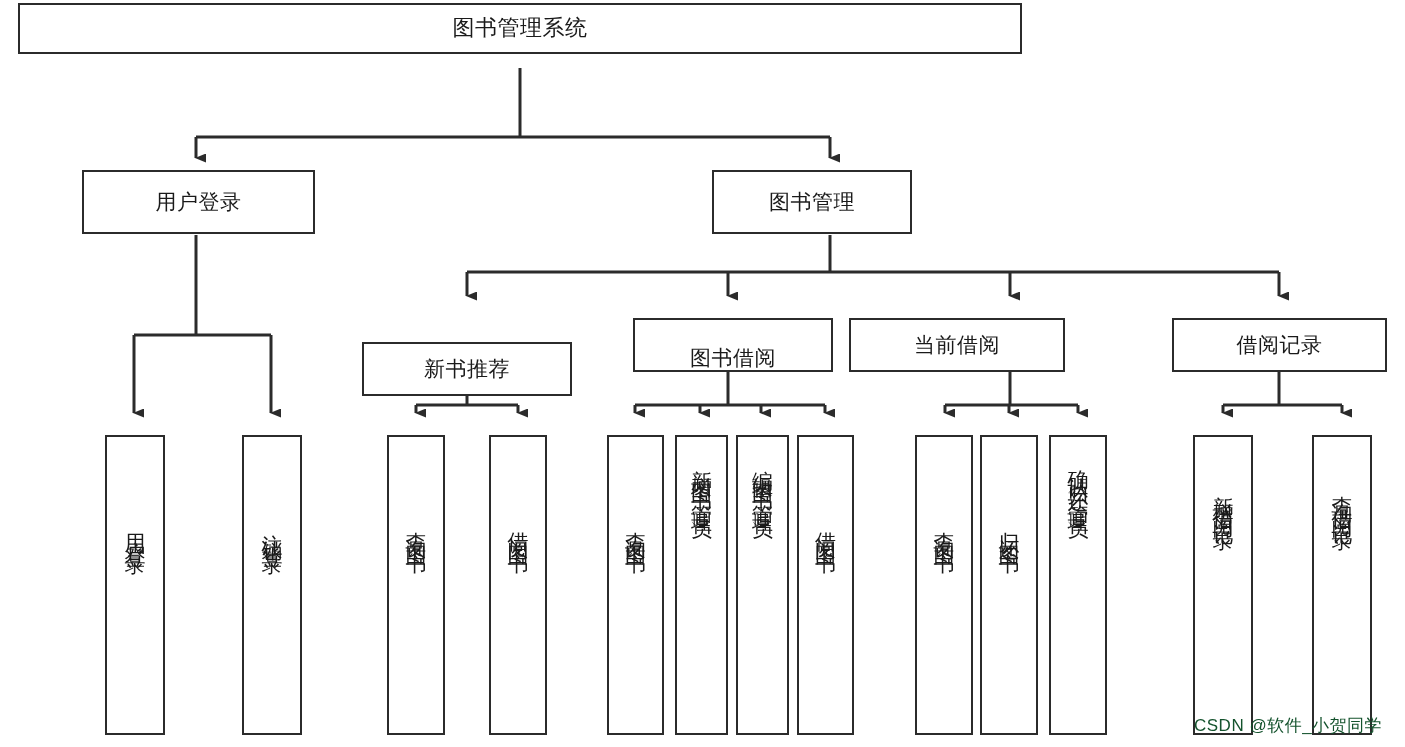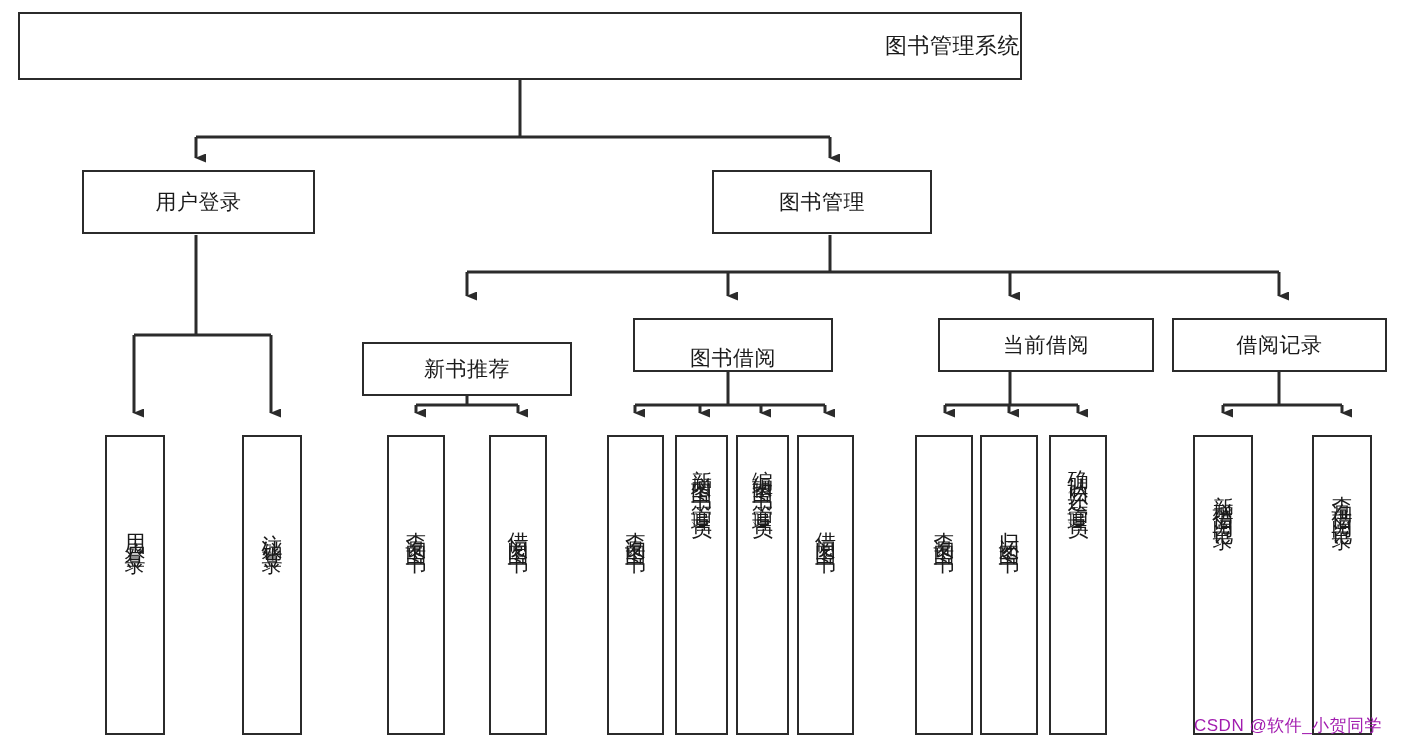--- a/index.html
+++ b/index.html
@@ -55,21 +55,21 @@
     white-space: nowrap;
   }
   .node-box.root .node-label {
     font-size: 22px;
   }
   .watermark {
     position: absolute;
     left: 1194px;
     top: 714px;
     font-size: 17px;
-    color: #a21caf;
+    color: #14532d;
     white-space: nowrap;
     letter-spacing: 0.5px;
   }
 </style>
 </head>
 <body>
 
 <div id="diagram-root">
 
   <svg class="diagram-canvas" viewBox="0 0 1405 747">
@@ -127,41 +127,41 @@
     </g>
 
     <g stroke="#2b2b2b" stroke-width="3" fill="none">
       <line x1="1279" y1="372" x2="1279" y2="405"></line>
       <line x1="1223" y1="405" x2="1342" y2="405"></line>
       <line x1="1223" y1="405" x2="1223" y2="413" marker-end="url(#arrowhead)"></line>
       <line x1="1342" y1="405" x2="1342" y2="413" marker-end="url(#arrowhead)"></line>
     </g>
   </svg>
 
-  <div class="node-box horizontal root" style="left:18px; top:12px; width:1004px; height:68px;justify-content:flex-end;">
+  <div class="node-box horizontal root" style="left:18px; top:3px; width:1004px; height:51px;">
     <span class="node-label">图书管理系统</span>
   </div>
 
   <div class="node-box horizontal" style="left:82px; top:170px; width:233px; height:64px;">
     <span class="node-label">用户登录</span>
   </div>
 
-  <div class="node-box horizontal" style="left:712px; top:170px; width:220px; height:64px;">
+  <div class="node-box horizontal" style="left:712px; top:170px; width:200px; height:64px;">
     <span class="node-label">图书管理</span>
   </div>
 
   <div class="node-box horizontal" style="left:362px; top:318px; width:210px; height:54px;margin-top:24px;">
     <span class="node-label">新书推荐</span>
   </div>
 
   <div class="node-box horizontal" style="left:633px; top:318px; width:200px; height:54px;align-items:flex-end;">
     <span class="node-label">图书借阅</span>
   </div>
 
-  <div class="node-box horizontal" style="left:938px; top:318px; width:216px; height:54px;">
+  <div class="node-box horizontal" style="left:849px; top:318px; width:216px; height:54px;">
     <span class="node-label">当前借阅</span>
   </div>
 
   <div class="node-box horizontal" style="left:1172px; top:318px; width:215px; height:54px;text-align:right;">
     <span class="node-label">借阅记录</span>
   </div>
 
   <div class="node-box vertical" style="left:105px; top:435px; width:60px; height:300px; padding-top:80px;">
     <span class="node-label">用户登录</span>
   </div>

